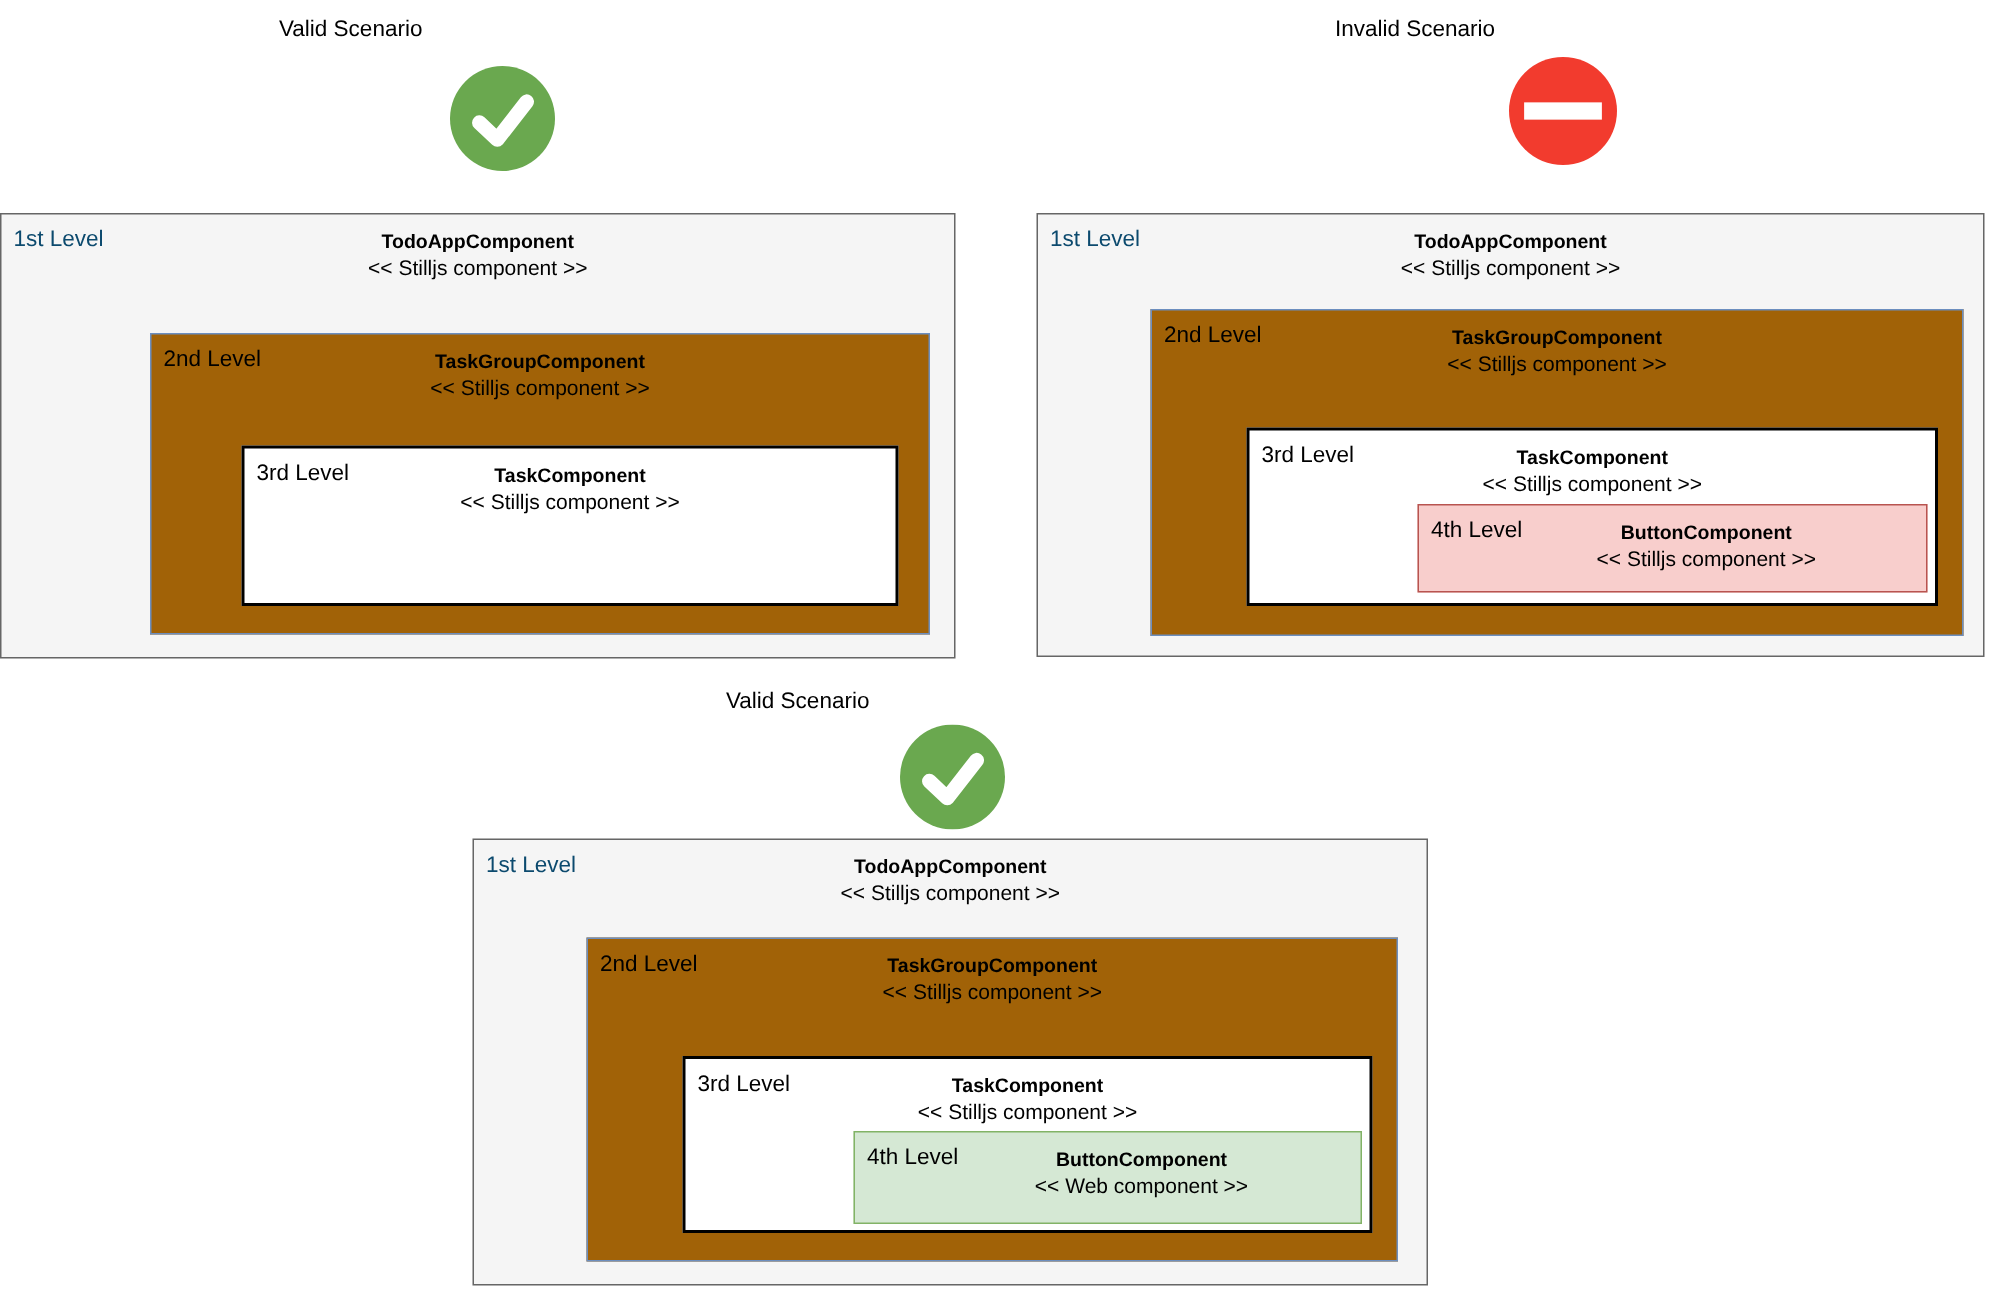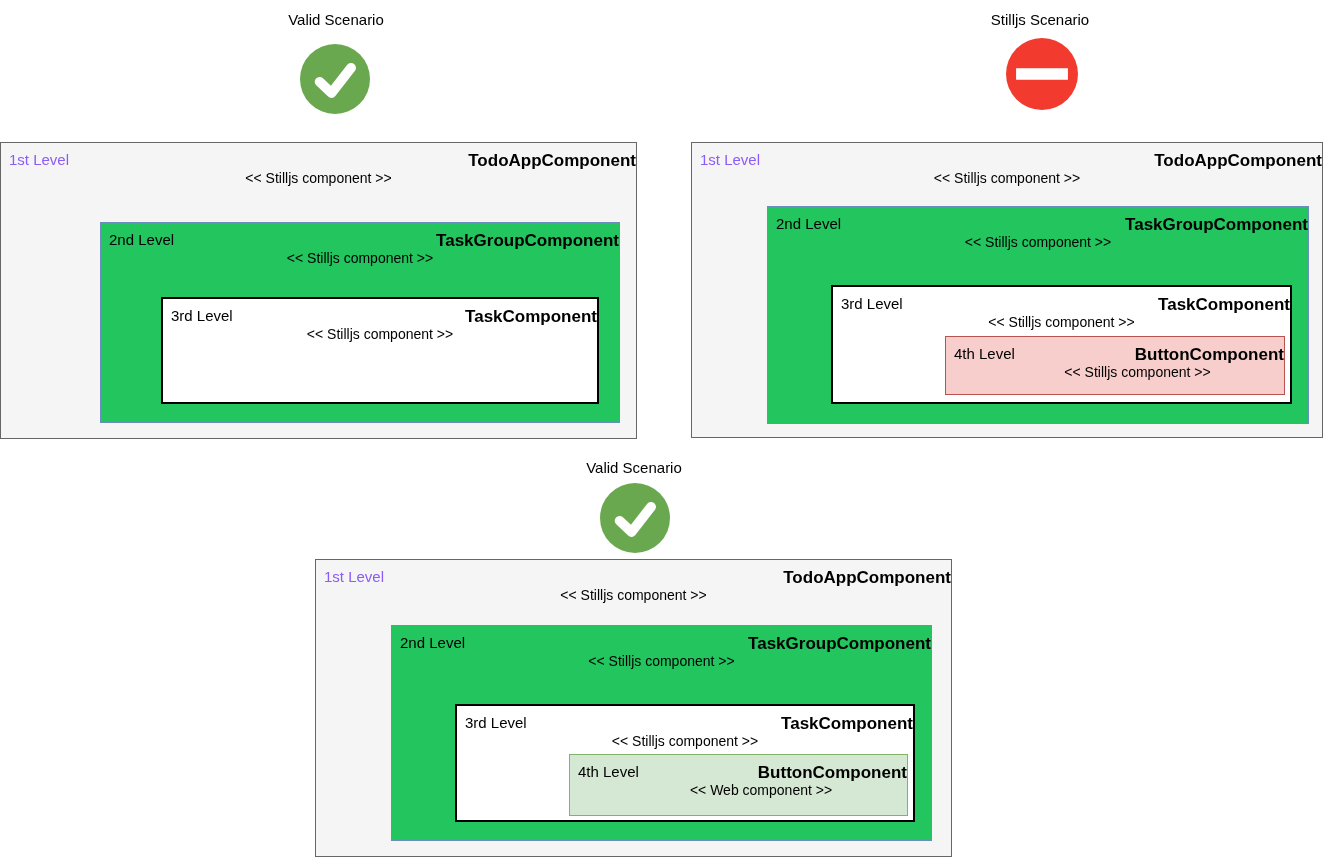--- a/index.html
+++ b/index.html
@@ -9,53 +9,53 @@
     font-family: "Liberation Sans", sans-serif;
     color: #000;
     position: relative;
     overflow: hidden;
   }
   .canvas { position: absolute; inset: 0; }
 
   .scn-title {
     position: absolute;
     width: 300px;
-    text-align: center;
+    text-align: left;
     font-size: 15px;
     line-height: 18px;
   }
   #title-a { left: 186px; top: 11px; }
   #title-b { left: 890px; top: 11px; }
   #title-c { left: 484px; top: 459px; }
 
   .badge { position: absolute; }
   #icon-a { left: 300px; top: 44px; width: 70px; height: 70px; }
   #icon-b { left: 1006px; top: 38px; width: 72px; height: 72px; }
   #icon-c { left: 600px; top: 483px; width: 70px; height: 70px; }
   .badge svg { display: block; width: 100%; height: 100%; }
 
   .cbox { position: absolute; box-sizing: border-box; }
 
   .lvl1 { background: #f5f5f5; border: 1px solid #666666; }
-  .lvl2 { background: #22c55e; border: 1px solid #6c8ebf; }
+  .lvl2 { background: #a16207; border: 1px solid #6c8ebf; }
   .lvl3 { background: #ffffff; border: 2px solid #000000; }
   .lvl4-invalid { background: #f8cecc; border: 1px solid #b85450; }
   .lvl4-valid   { background: #d5e8d4; border: 1px solid #82b366; }
 
   .lvl-label {
     position: absolute;
     left: 8px; top: 8px;
     font-size: 15px;
     white-space: nowrap;
   }
-  .lvl1 > .lvl-label { color: #8b5cf6; }
+  .lvl1 > .lvl-label { color: #0c4a6e; }
 
   .hdr { padding-top: 8px; text-align: center; }
   .lvl4 .hdr { padding-left: 45px; }
-  .cname { font-size: 17px; font-weight: bold; line-height: 19px; text-align: right; }
+  .cname { font-size: 13px; font-weight: bold; line-height: 19px; }
   .stereo { font-size: 14px; line-height: 15px; margin-top: 1px; }
 
   
   #box-a1 { left: 0px;  top: 142px; width: 637px; height: 297px; }
   #box-a2 { left: 99px; top: 79px;  width: 520px; height: 201px; }
   #box-a3 { left: 60px; top: 74px;  width: 438px; height: 107px; }
 
   
   #box-b1 { left: 691px; top: 142px; width: 632px; height: 296px; }
   #box-b2 { left: 75px;  top: 63px;  width: 542px; height: 218px; }
@@ -96,21 +96,21 @@
       <div class="cbox lvl3" id="box-a3">
         <span class="lvl-label">3rd Level</span>
         <div class="hdr">
           <div class="cname">TaskComponent</div>
           <div class="stereo">&lt;&lt; Stilljs component &gt;&gt;</div>
         </div>
       </div>
     </div>
   </div>
 
-  <div class="scn-title" id="title-b">Stilljs Scenario</div>
+  <div class="scn-title" id="title-b">Invalid Scenario</div>
   <div class="badge" id="icon-b">
     <svg viewBox="0 0 100 100">
       <circle cx="50" cy="50" r="50" fill="#f23b2e"></circle>
       <rect x="14" y="42" width="72" height="16" fill="#ffffff"></rect>
     </svg>
   </div>
 
   <div class="cbox lvl1" id="box-b1">
     <span class="lvl-label">1st Level</span>
     <div class="hdr">

